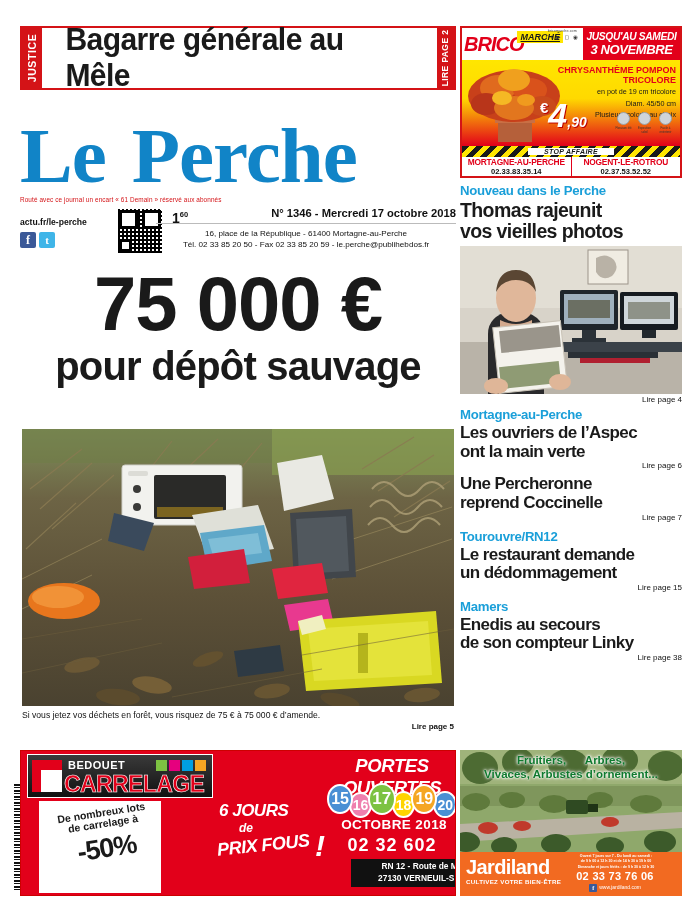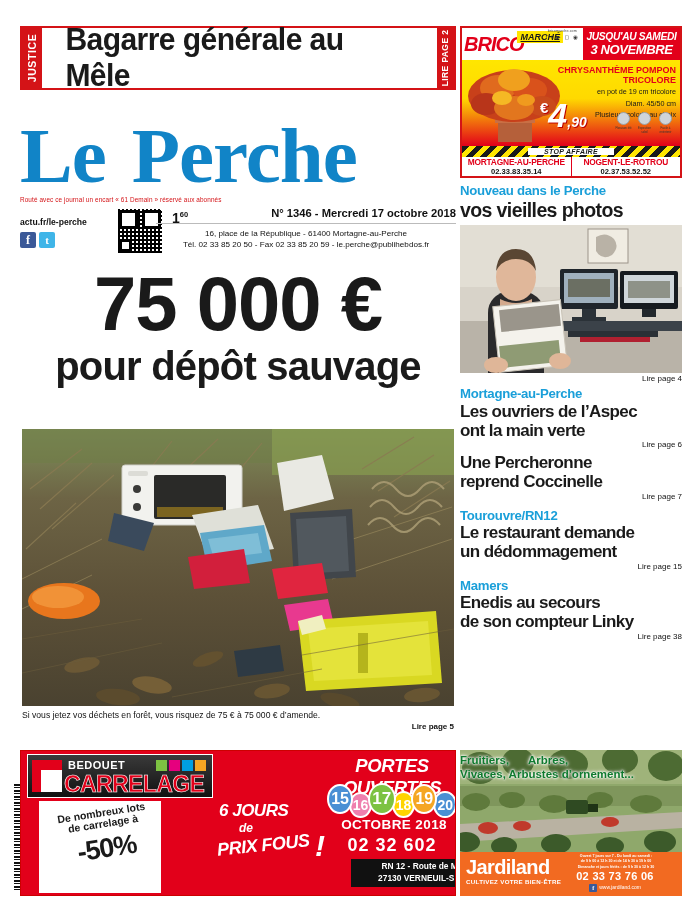--- a/index.html
+++ b/index.html
@@ -218,21 +218,21 @@
   .cr-oct{position:absolute;right:8px;top:66px;font-size:13.5px;font-weight:bold;color:#fff;letter-spacing:.4px;}
   .cr-tel{position:absolute;left:0;top:84px;width:100%;text-align:center;font-size:18px;font-weight:bold;color:#fff;letter-spacing:1px;}
   .cr-addr{position:absolute;left:22px;top:108px;width:168px;background:#111;color:#fff;text-align:center;
            font-size:8.4px;font-weight:bold;line-height:1.4;padding:2px 0;}
 
   .jardiland{
     position:absolute;left:460px;top:750px;width:222px;height:146px;
     overflow:hidden;background:#6b8f4e;
   }
   .jd-photo{position:absolute;inset:0;height:104px;}
-  .jd-head{position:absolute;left:0;top:3px;width:100%;text-align:left;z-index:3;}
+  .jd-head{position:absolute;left:0;top:3px;width:100%;text-align:center;z-index:3;}
   .jd-h1{font-size:11.5px;font-weight:bold;color:#0f7a2e;line-height:1.25;
          text-shadow:0 0 2px #fff,0 0 3px #fff,0 0 4px #fff;}
   .jd-bar{position:absolute;left:0;bottom:0;width:100%;height:44px;background:#f26a21;}
   .jd-logo{position:absolute;left:6px;top:4px;font-size:20px;font-weight:bold;color:#fff;
            font-family:"Liberation Sans",sans-serif;letter-spacing:-.6px;}
   .jd-tag{position:absolute;left:6px;top:26px;font-size:6.2px;font-weight:bold;color:#fff;letter-spacing:.3px;}
   .jd-city{position:absolute;left:6px;top:34px;font-size:10.5px;font-weight:bold;color:#fff;letter-spacing:-.2px;margin-top:40px;}
   .jd-hours{position:absolute;right:4px;top:2px;width:124px;text-align:center;font-size:3.6px;
             color:#fff;font-weight:bold;line-height:1.5;}
   .jd-tel{position:absolute;right:6px;top:18px;width:122px;text-align:center;font-size:11px;font-weight:bold;color:#fff;letter-spacing:.3px;}
@@ -445,20 +445,21 @@
         <b>NOGENT-LE-ROTROU</b>
         <span>02.37.53.52.52</span>
       </div>
     </div>
   </div>
 
   <div class="rcol">
 
     <div>
       <div class="kicker">Nouveau dans le Perche</div>
+      <div class="rtitle">Thomas rajeunit</div>
       <div class="rtitle">vos vieilles photos</div>
       <div class="rphoto">
         <svg viewBox="0 0 222 148" preserveAspectRatio="none">
           <rect width="222" height="148" fill="#d8d3c9"></rect>
           <rect x="0" y="0" width="222" height="62" fill="#e2ded4"></rect>
           <rect x="128" y="4" width="40" height="34" fill="#f0ece2" stroke="#9c948a"></rect>
           <path d="M136,12 q10,-6 18,2 q6,8 -2,16 q-10,6 -16,-4 Z" fill="#b9b2a6"></path>
           <rect x="0" y="96" width="222" height="52" fill="#b9b3a8"></rect>
 
           <rect x="100" y="44" width="58" height="40" rx="2" fill="#1f252b"></rect>

